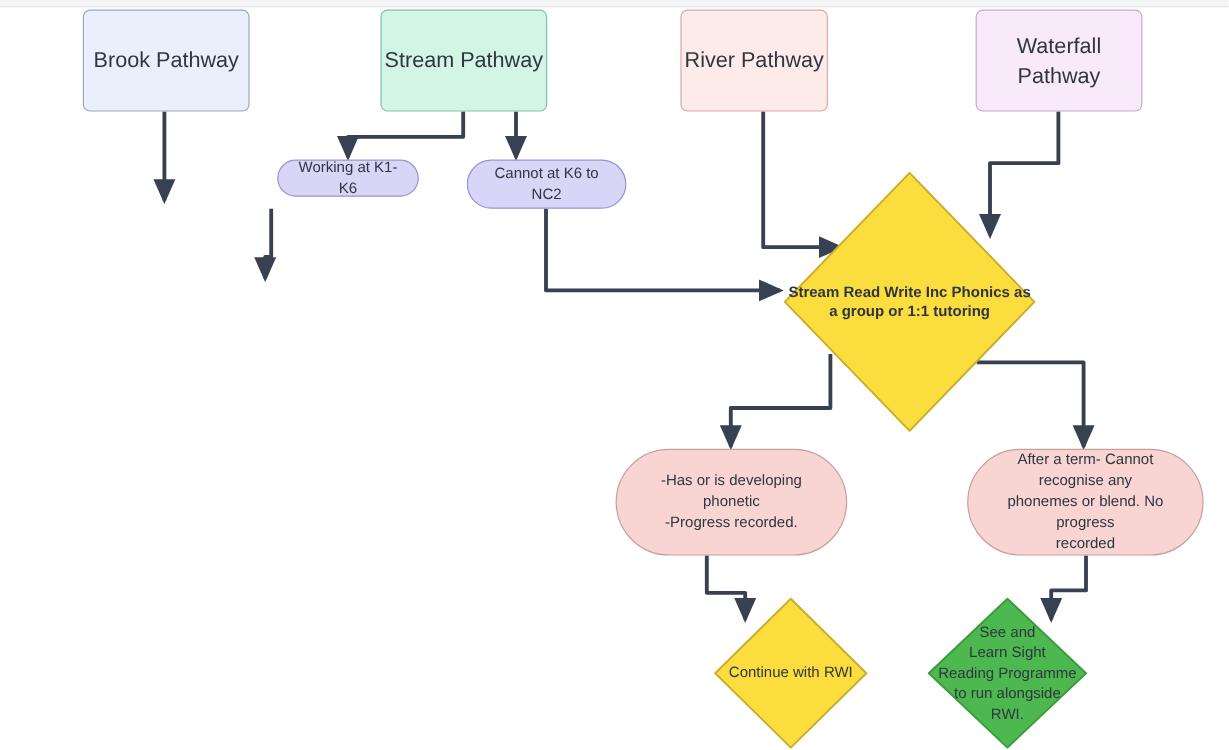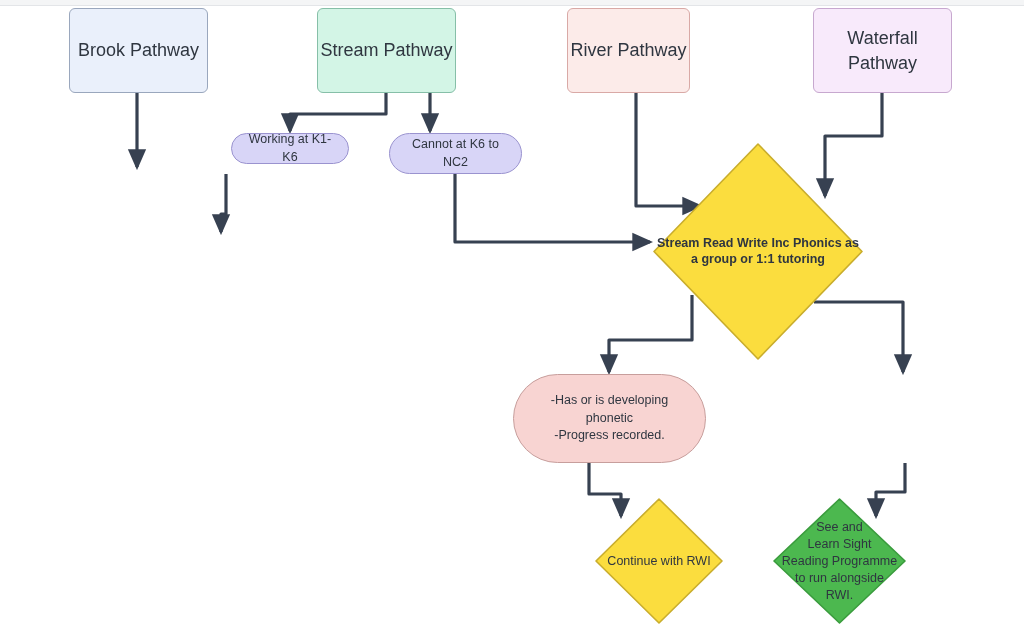--- a/index.html
+++ b/index.html
@@ -152,20 +152,25 @@
       <span class="ln bold">Stream Read Write Inc Phonics as</span>
       <span class="ln bold">a group or 1:1 tutoring</span>
     </div>
   </div>
 
   <div class="node stadium" style="left:513px; top:374px; width:193px; height:89px; background:#f8d4d2; border-color:#c79e9c; flex-direction:column;">
     <span class="node-text">-Has or is developing phonetic</span>
     <span class="node-text">-Progress recorded.</span>
   </div>
 
+  <div class="node stadium" style="left:806px; top:374px; width:197px; height:89px; background:#f8d4d2; border-color:#c79e9c; flex-direction:column;">
+    <span class="node-text">After a term- Cannot recognise any</span>
+    <span class="node-text">phonemes or blend. No progress</span>
+    <span class="node-text">recorded</span>
+  </div>
 
   <div class="diamond-wrap" style="left:594px; top:497px; width:130px; height:128px;">
     <svg class="diamond-shape" viewBox="0 0 130 128" xmlns="http://www.w3.org/2000/svg">
       <polygon points="65,2 128,64 65,126 2,64" fill="#fbdd3e" stroke="#c9ad2c" stroke-width="1.6" stroke-linejoin="round"></polygon>
     </svg>
     <div class="diamond-label sm">
       <span class="ln">Continue with RWI</span>
     </div>
   </div>
 

